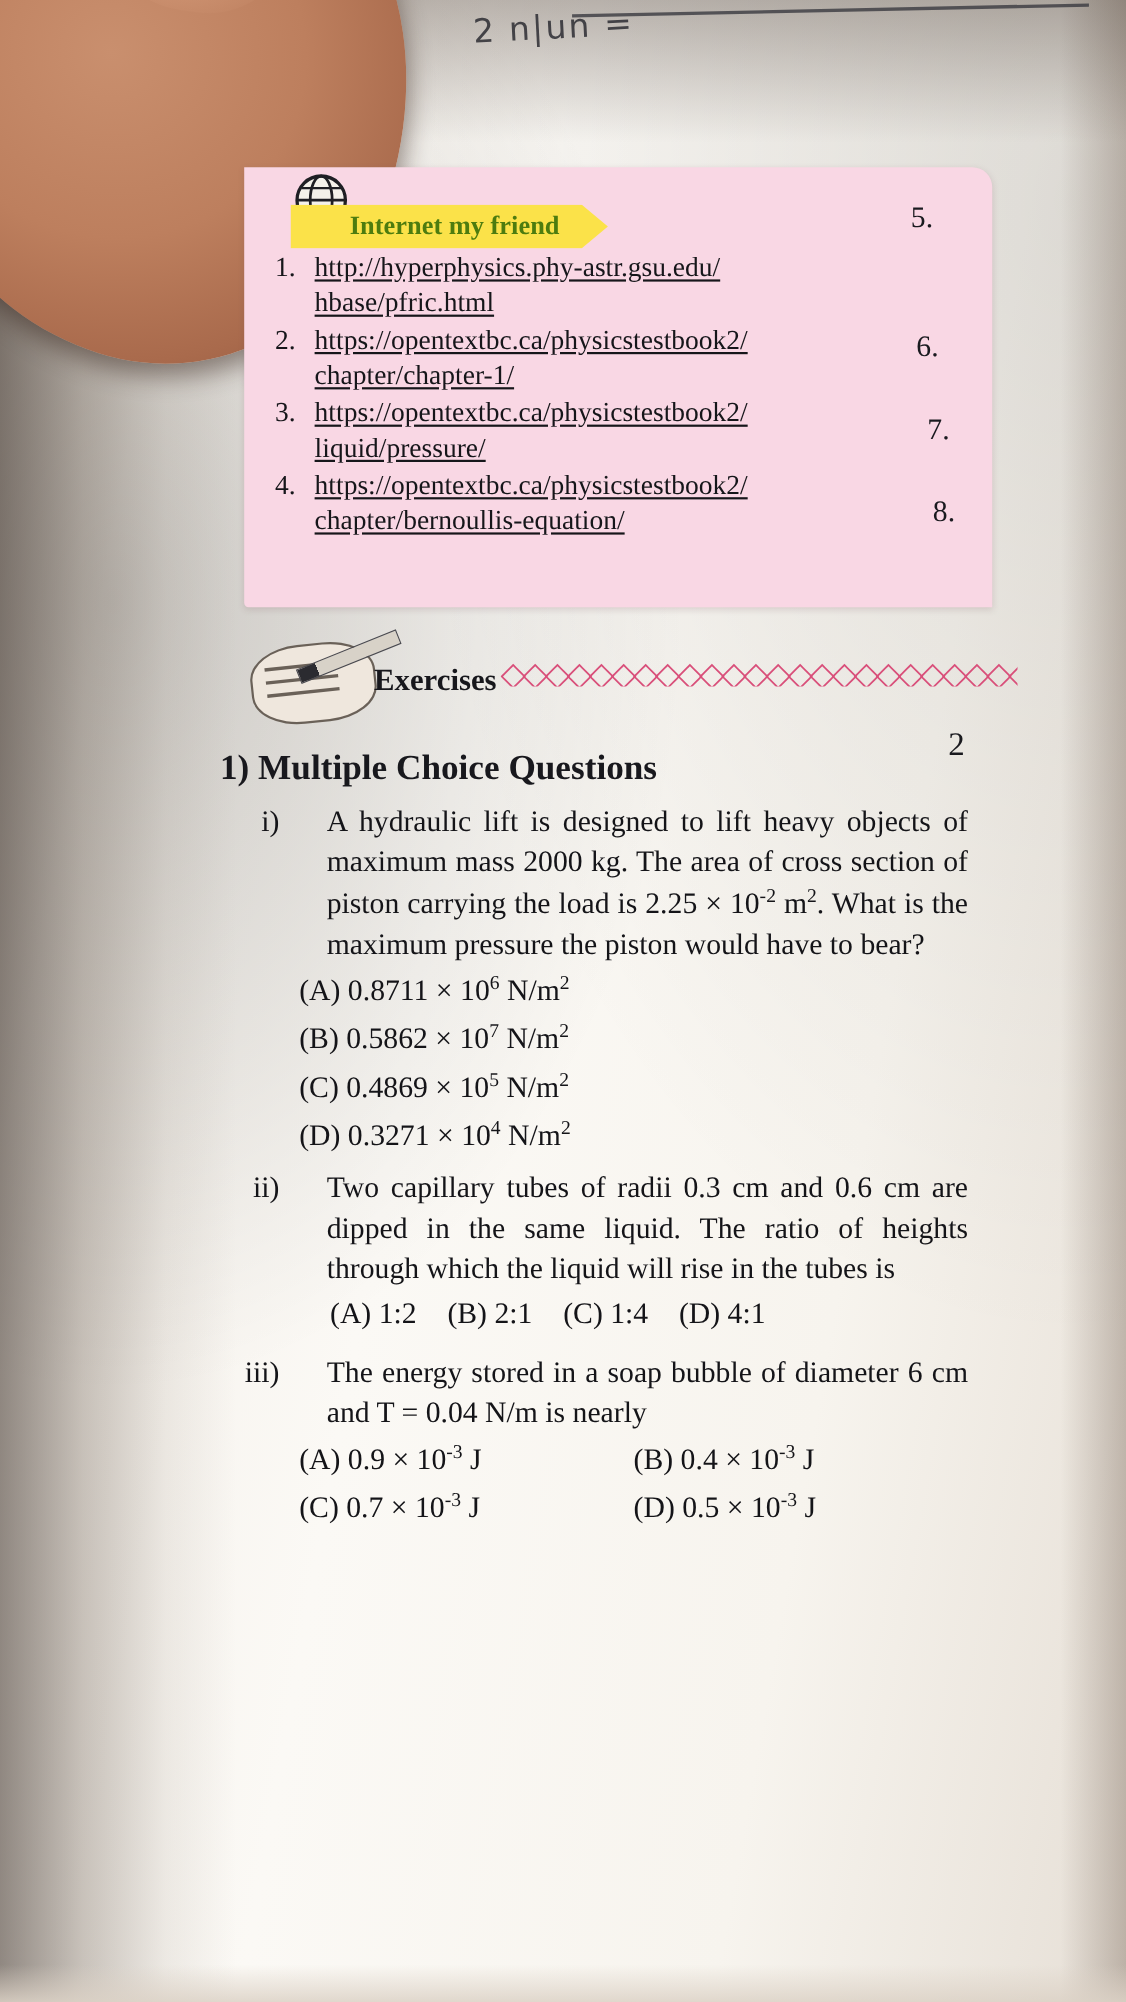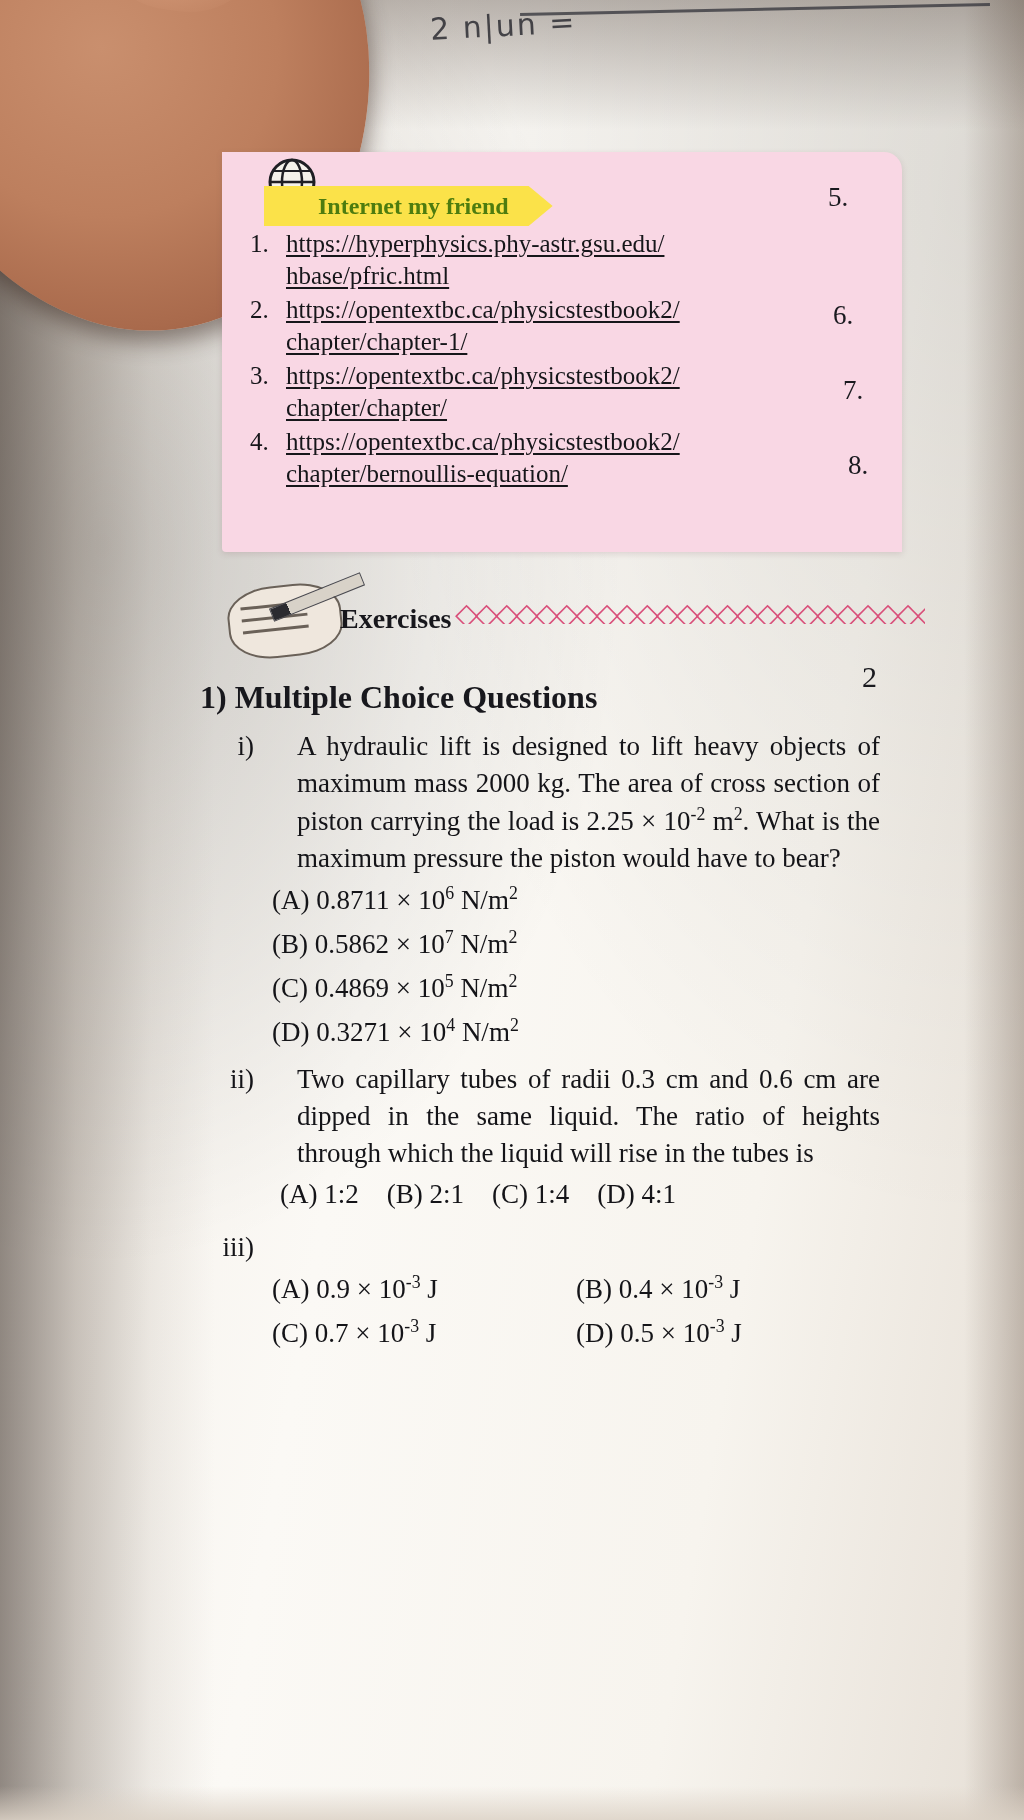--- a/index.html
+++ b/index.html
@@ -210,21 +210,21 @@
   }
   .q .text {
     flex: 1 1 auto;
     text-align: justify;
     margin-left: 29px;
   }
   .opts {
     margin: 4px 0 10px 72px;
   }
   .opt { margin-bottom: 6px; }
-  .opts.inline { display: flex; gap: 28px; margin-left: 80px; }
+  .opts.inline { display: flex; gap: 28px; margin-left: 100px; }
   .opts.two-col { display: flex; flex-wrap: wrap; margin-left: 72px; }
   .opts.two-col .opt { width: 50%; box-sizing: border-box; }
   sup { font-size: 0.66em; vertical-align: super; }
   .tail {
     position: absolute;
     left: 200px; top: 1834px;
     width: 700px;
     font-size: 27px;
     color: #141418;
     display: flex;
@@ -262,36 +262,36 @@
     <line x1="8" y1="15" x2="44" y2="15" stroke="#1f1f24" stroke-width="2"></line>
     <line x1="8" y1="37" x2="44" y2="37" stroke="#1f1f24" stroke-width="2"></line>
   </svg>
 
   <div class="net-banner">Internet my friend</div>
 
   <div class="net-list">
     <div class="item">
       <span class="num">1.</span>
       <span>
-        <span class="url">https://hyperphysics.phy-astr.gsu.edu/</span><br>
+        <span class="url">http://hyperphysics.phy-astr.gsu.edu/</span><br>
         <span class="url">hbase/pfric.html</span>
       </span>
     </div>
     <div class="item">
       <span class="num">2.</span>
       <span>
         <span class="url">https://opentextbc.ca/physicstestbook2/</span><br>
         <span class="url">chapter/chapter-1/</span>
       </span>
     </div>
     <div class="item">
       <span class="num">3.</span>
       <span>
         <span class="url">https://opentextbc.ca/physicstestbook2/</span><br>
-        <span class="url">chapter/chapter/</span>
+        <span class="url">liquid/pressure/</span>
       </span>
     </div>
     <div class="item">
       <span class="num">4.</span>
       <span>
         <span class="url">https://opentextbc.ca/physicstestbook2/</span><br>
         <span class="url">chapter/bernoullis-equation/</span>
       </span>
     </div>
   </div>
@@ -329,20 +329,23 @@
     </div>
     <div class="opts inline">
       <div class="opt">(A) 1:2</div>
       <div class="opt">(B) 2:1</div>
       <div class="opt">(C) 1:4</div>
       <div class="opt">(D) 4:1</div>
     </div>
 
     <div class="q">
       <div class="label">iii)</div>
+      <div class="text">
+        The energy stored in a soap bubble of diameter 6 cm and T = 0.04 N/m is nearly
+      </div>
     </div>
     <div class="opts two-col">
       <div class="opt">(A) 0.9 × 10<sup>-3</sup> J</div>
       <div class="opt">(B) 0.4 × 10<sup>-3</sup> J</div>
       <div class="opt">(C) 0.7 × 10<sup>-3</sup> J</div>
       <div class="opt">(D) 0.5 × 10<sup>-3</sup> J</div>
     </div>
   </div>
 
   <div class="tail">

